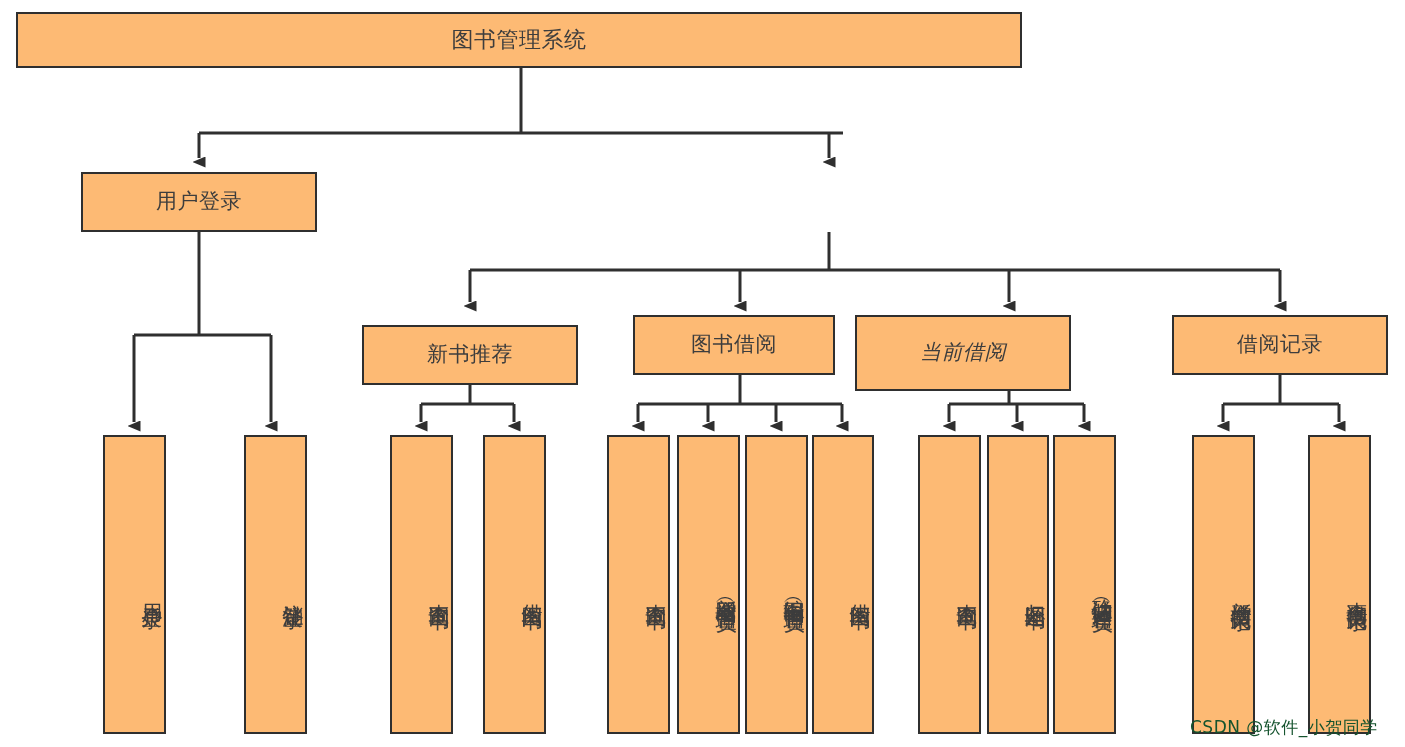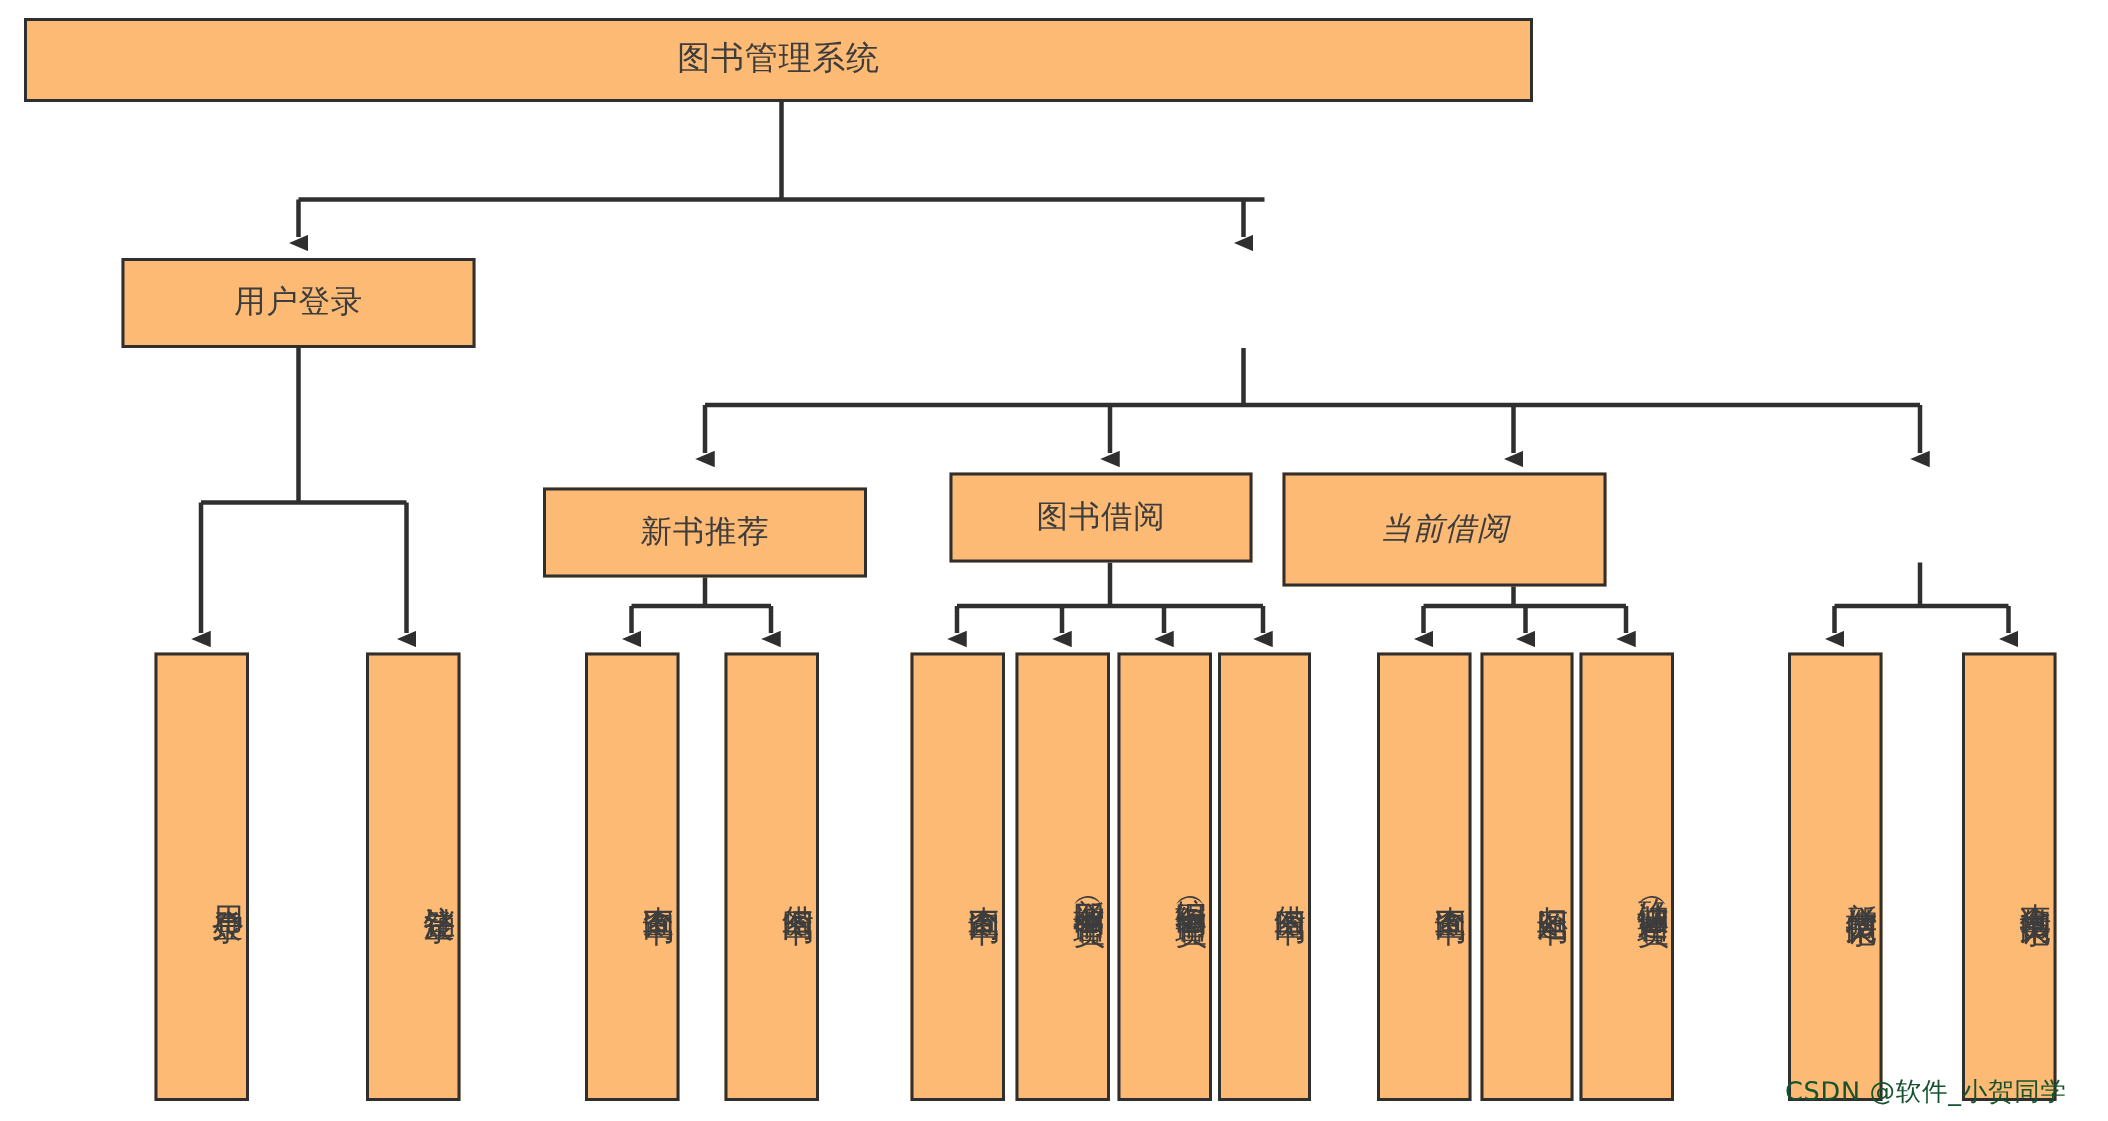--- a/index.html
+++ b/index.html
@@ -120,20 +120,21 @@
     </g>
   </svg>
 
   <div class="node node-h node-root" style="left:16px; top:12px; width:1006px; height:56px;">图书管理系统</div>
 
   <div class="node node-h" style="left:81px; top:172px; width:236px; height:60px;">用户登录</div>
 
   <div class="node node-h" style="left:362px; top:315px; width:216px; height:60px;margin-top:10px;">新书推荐</div>
   <div class="node node-h" style="left:633px; top:315px; width:202px; height:60px;">图书借阅</div>
   <div class="node node-h" style="left:855px; top:315px; width:216px; height:76px;font-style:italic;">当前借阅</div>
+  <div class="node node-h" style="left:1172px; top:315px; width:216px; height:60px;">借阅记录</div>
 
   <div class="node node-v" style="left:103px; top:435px; width:63px; height:299px;">用户登录</div>
   <div class="node node-v" style="left:244px; top:435px; width:63px; height:299px;">注销登录</div>
 
   <div class="node node-v" style="left:390px; top:435px; width:63px; height:299px;">查询图书</div>
   <div class="node node-v" style="left:483px; top:435px; width:63px; height:299px;">借阅图书</div>
 
   <div class="node node-v" style="left:607px; top:435px; width:63px; height:299px;">查询图书</div>
   <div class="node node-v" style="left:677px; top:435px; width:63px; height:299px;">新增图书（管理员）</div>
   <div class="node node-v" style="left:745px; top:435px; width:63px; height:299px;">编辑图书（管理员）</div>

